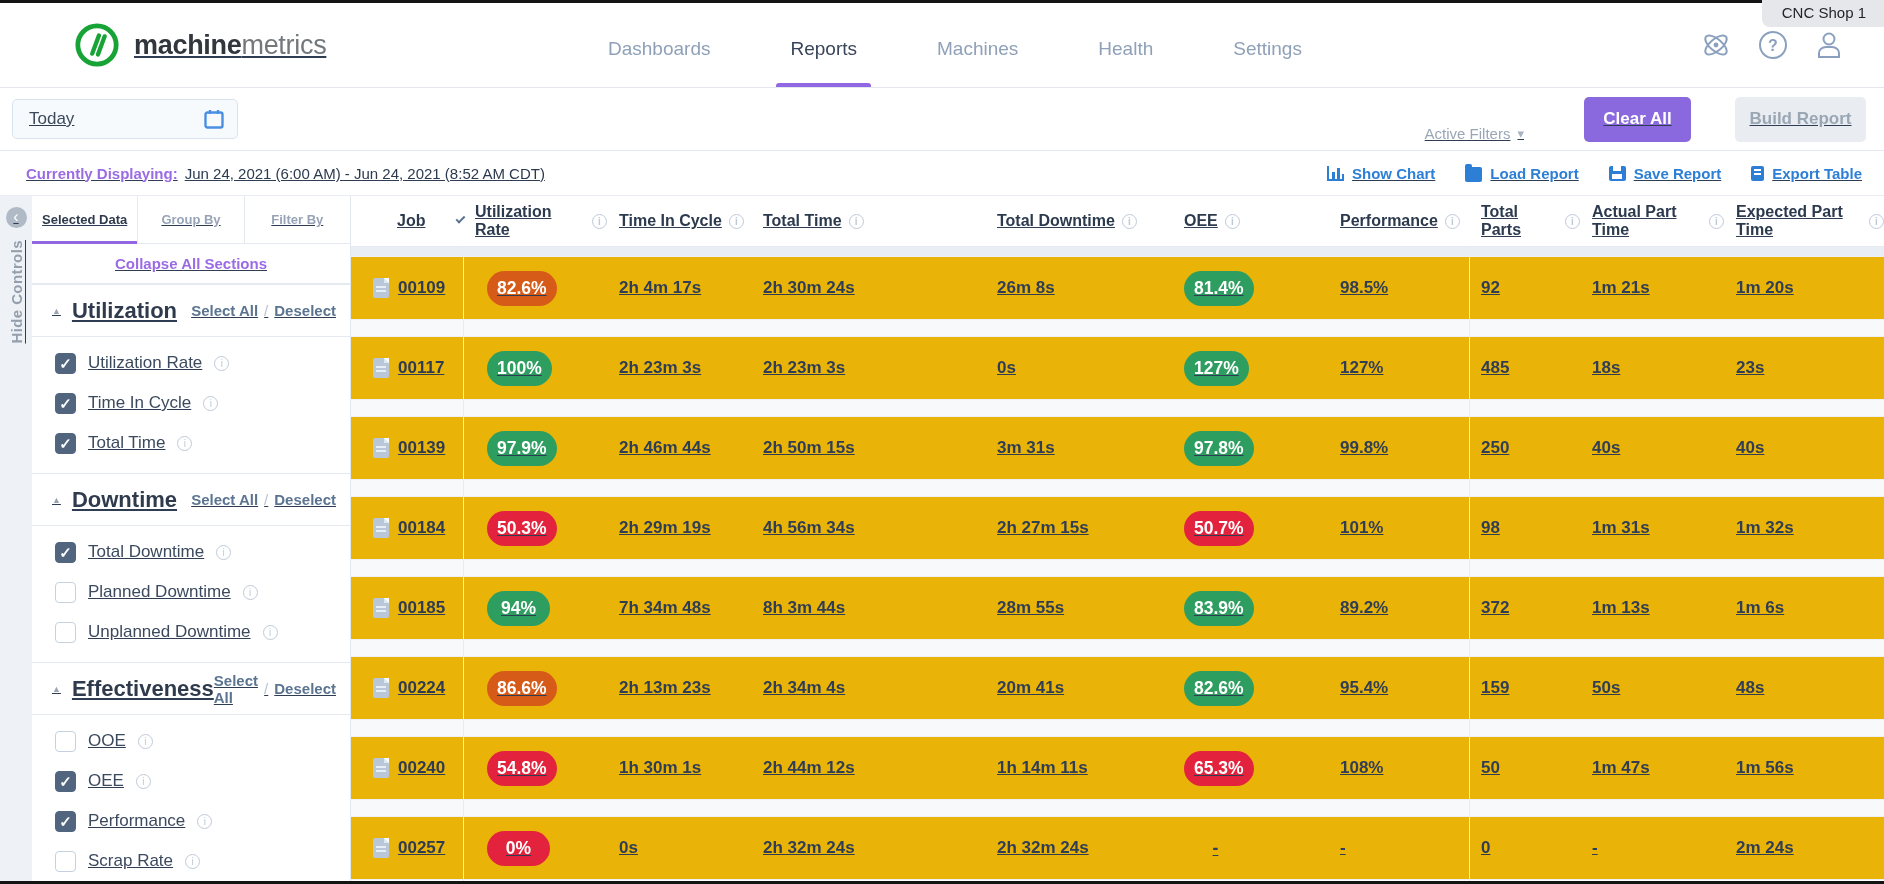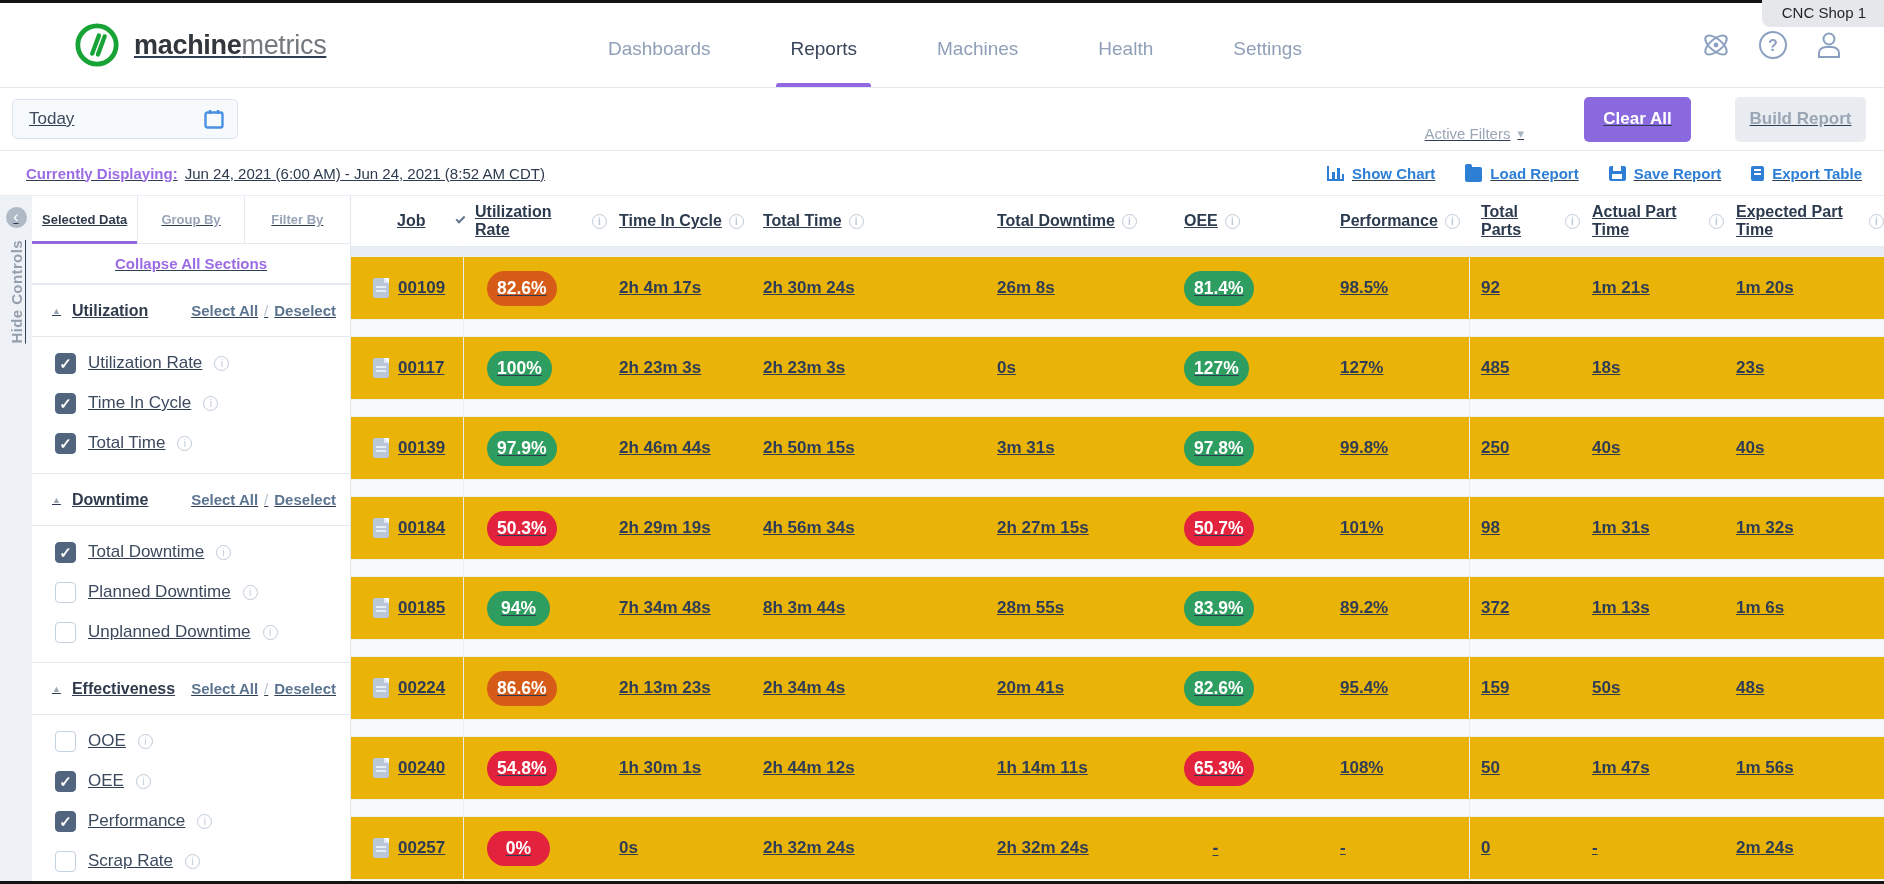--- a/index.html
+++ b/index.html
@@ -74,21 +74,21 @@
     color:#97a3b6; border-right:1px solid #e5eaf1; cursor:pointer; position:relative; }
   .sb-tab:last-child { border-right:none; }
   .sb-tab[data-active="true"] { color:#2f3b4c; }
   .sb-tab[data-active="true"]::after { content:""; position:absolute; left:0; right:0; bottom:-1px; height:3px; background:#9168e2; }
   .collapse-row { height:40px; display:flex; align-items:center; justify-content:center; border-bottom:1px solid #e5eaf1; }
   .collapse-link { color:#9b6be4; font-size:15px; font-weight:700; cursor:pointer; }
   .sec-head { height:52px; display:flex; align-items:center; padding:0 14px 0 20px; border-bottom:1px solid #e5eaf1; }
   .section { border-top:1px solid #e5eaf1; }
   .section:first-of-type { border-top:none; }
   .tri { font-size:9px; color:#9aa5b3; margin-right:11px; cursor:pointer; }
-  .sec-title { font-size:16px; font-weight:700; color:#2f3b4c; }
+  .sec-title { font-size:22px; font-weight:700; color:#2f3b4c; }
   .sec-links { margin-left:auto; font-size:15px; font-weight:700; color:#5b7490; display:flex; gap:6px; align-items:center; }
   .sec-links a { cursor:pointer; }
   .sec-links i { color:#b9c3d0; font-style:normal; font-weight:400; }
   .sec-items { padding:6px 0 10px 0; }
   .item { height:40px; display:flex; align-items:center; padding-left:23px; gap:12px; cursor:pointer; }
   .cb { width:21px; height:21px; border-radius:4px; border:1px solid #c6d1e0; background:#fff; position:relative; flex:0 0 auto; }
   .cb[data-checked="true"] { background:#51657f; border-color:#51657f; }
   .cb[data-checked="true"]::after { content:"✓"; position:absolute; left:0; right:0; top:0; bottom:0;
     color:#fff; font-size:15px; font-weight:700; text-align:center; line-height:20px; }
   .item-label { font-size:17px; color:#3c4a5e; }

